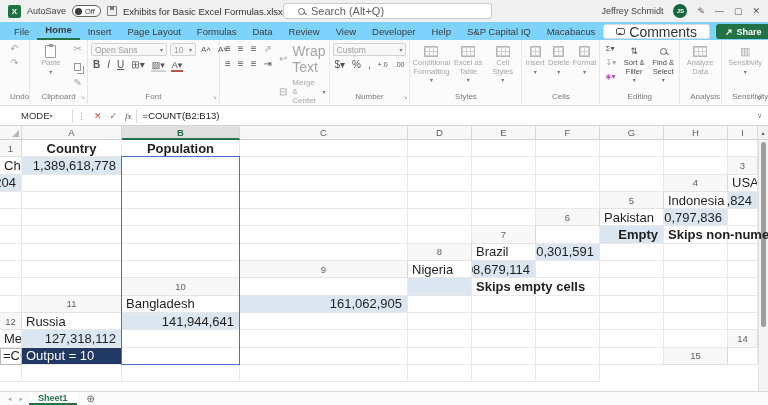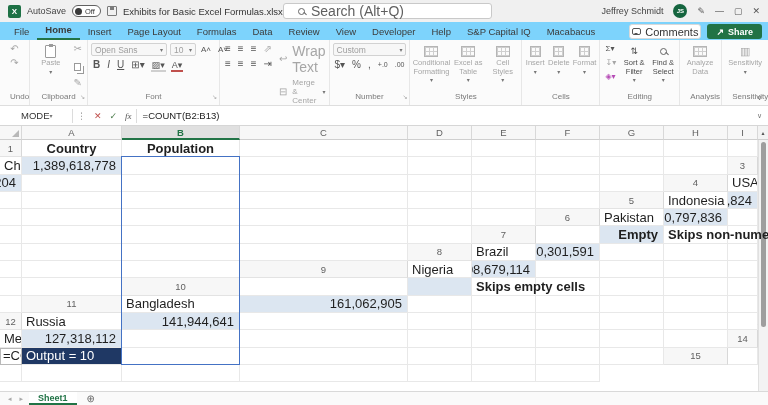--- a/index.html
+++ b/index.html
@@ -14,34 +14,34 @@
   
   .titlebar{height:22px;background:#f0f0f0;display:flex;align-items:center;padding:0 8px;font-size:9px;position:relative;flex:0 0 auto;}
   .tb-left{display:flex;align-items:center;gap:6px;}
   .xl-logo{width:13px;height:13px;background:#1e7145;color:#fff;border-radius:2px;font-size:8px;font-weight:bold;display:flex;align-items:center;justify-content:center;}
   .toggle{display:flex;align-items:center;gap:3px;border:1px solid #616161;border-radius:7px;height:12px;padding:0 5px 0 2px;font-size:7.5px;color:#333;background:#fff;}
   .toggle .knob{width:7px;height:7px;border-radius:50%;background:#3a3a3a;}
   .i-disk{width:10px;height:10px;border:1px solid #7a7a7a;border-radius:1px;position:relative;}
   .i-disk:before{content:"";position:absolute;left:2px;top:0;width:4px;height:3px;background:#7a7a7a;}
   .doc-title{color:#333;font-size:9.5px;}
   .chev{font-size:6px;color:#777;}
-  .searchbox{position:absolute;left:283px;top:3px;width:209px;height:16px;background:#fff;border:1px solid #c9c9c9;border-radius:3px;display:flex;align-items:center;gap:6px;padding-left:14px;color:#5f5f5f;font-size:14px;}
+  .searchbox{position:absolute;left:283px;top:3px;width:209px;height:16px;background:#fff;border:1px solid #c9c9c9;border-radius:3px;display:flex;align-items:center;gap:6px;padding-left:14px;color:#5f5f5f;font-size:11px;}
   .i-mag{width:7px;height:7px;border:1.4px solid #666;border-radius:50%;position:relative;display:inline-block;flex:0 0 auto;}
   .i-mag:after{content:"";position:absolute;width:4px;height:1.4px;background:#666;transform:rotate(45deg);right:-3px;bottom:-1px;}
   .tb-right{margin-left:auto;display:flex;align-items:center;gap:10px;color:#444;}
   .avatar{width:14px;height:14px;border-radius:50%;background:#15653f;color:#fff;font-size:6px;display:flex;align-items:center;justify-content:center;font-weight:bold;}
   .winbtn{font-size:9px;color:#555;}
 
   
   .tabrow{height:18px;background:#7dd3fc;display:flex;align-items:flex-end;padding:0 6px;flex:0 0 auto;}
   .tabs{display:flex;align-items:flex-end;height:100%;}
   .tab{font-size:9.5px;color:#3b3b3b;padding:2px 8px 3px;white-space:nowrap;}
   .tab.active{font-weight:bold;border-bottom:2.5px solid var(--accent);}
   .tabrow-right{margin-left:auto;display:flex;align-items:center;gap:6px;padding-bottom:1px;}
-  .btn-comments{display:flex;align-items:center;gap:4px;font-size:11px;color:#333;background:#fff;border:1px solid #d9d9d9;border-radius:3px;height:15px;padding:0 2px;}
+  .btn-comments{display:flex;align-items:center;gap:4px;font-size:14px;color:#333;background:#fff;border:1px solid #d9d9d9;border-radius:3px;height:15px;padding:0 12px;}
   .i-bubble{width:9px;height:7px;border:1px solid #555;border-radius:2px;position:relative;display:inline-block;}
   .i-bubble:after{content:"";position:absolute;left:1px;bottom:-3px;border:2px solid transparent;border-top-color:#555;}
   .btn-share{display:flex;align-items:center;gap:4px;font-size:9px;color:#fff;background:var(--accent);border-radius:3px;height:15px;padding:0 9px;font-weight:bold;}
 
   
   .ribbon{height:66px;background:#fbfbfb;border-bottom:1px solid #dedede;display:flex;flex:0 0 auto;position:relative;overflow:hidden;}
   .grp{display:flex;flex-direction:column;border-right:1px solid #e7e7e7;padding:3px 3px 0;flex:0 1 auto;}
   .grp-body{flex:1;display:flex;gap:3px;align-items:flex-start;}
   .grp-label{height:13px;font-size:8px;color:#7a7a7a;text-align:center;position:relative;padding:0 7px;white-space:nowrap;}
   .launch{position:absolute;right:-1px;top:1px;font-size:6px;color:#9a9a9a;}

